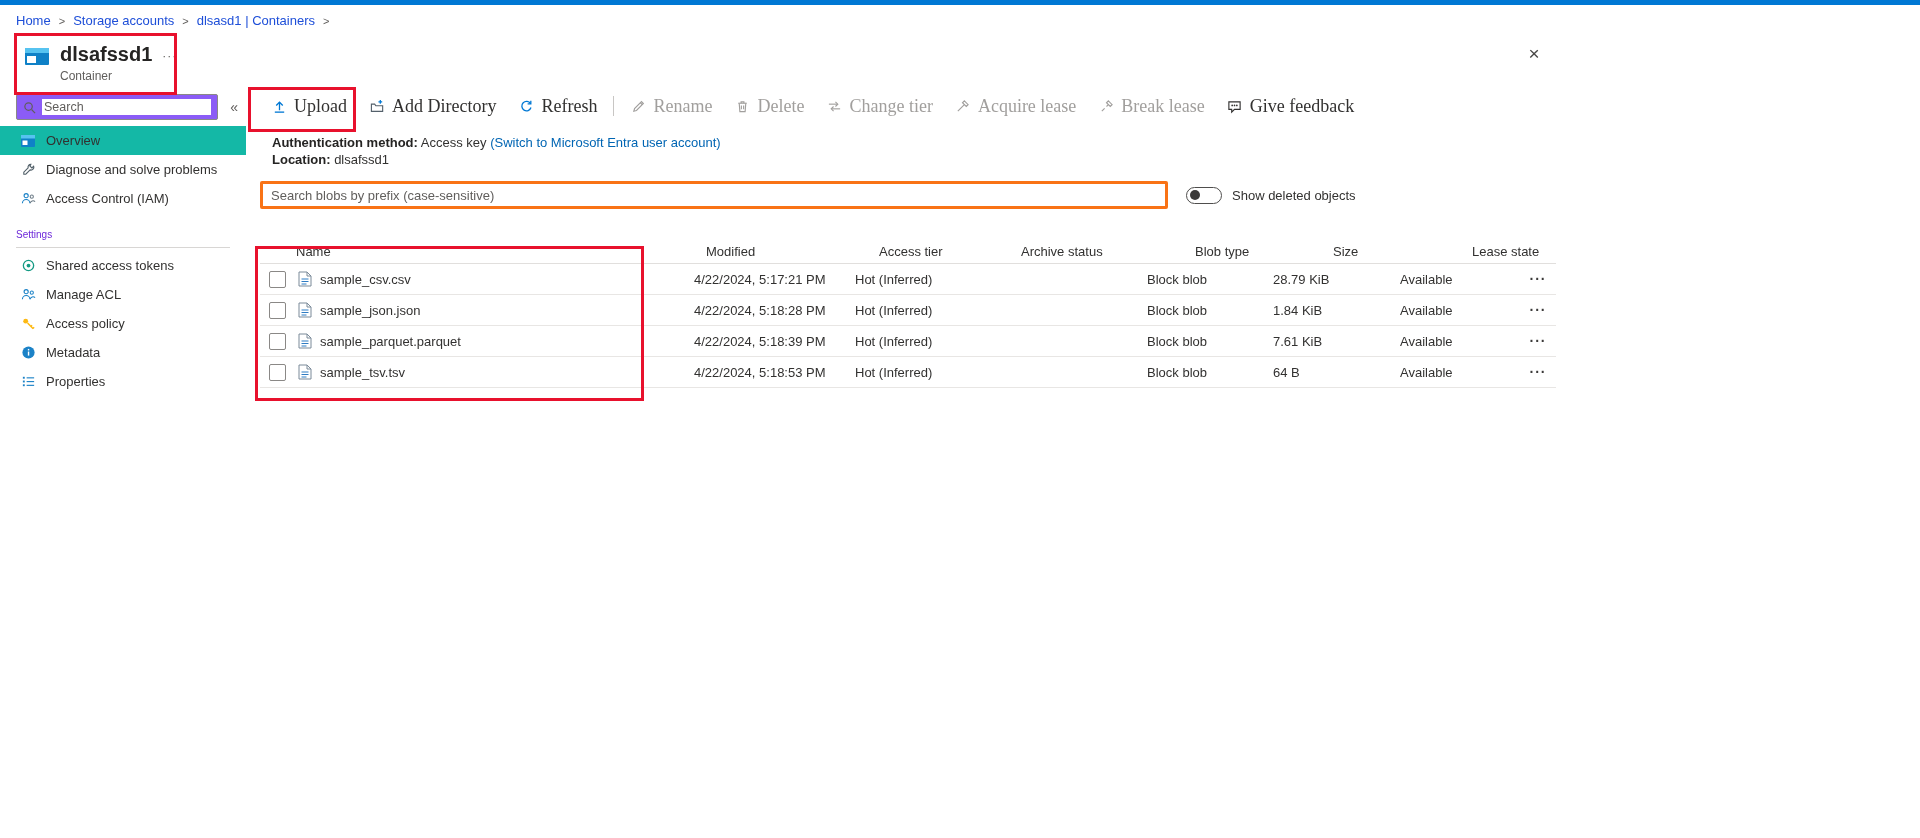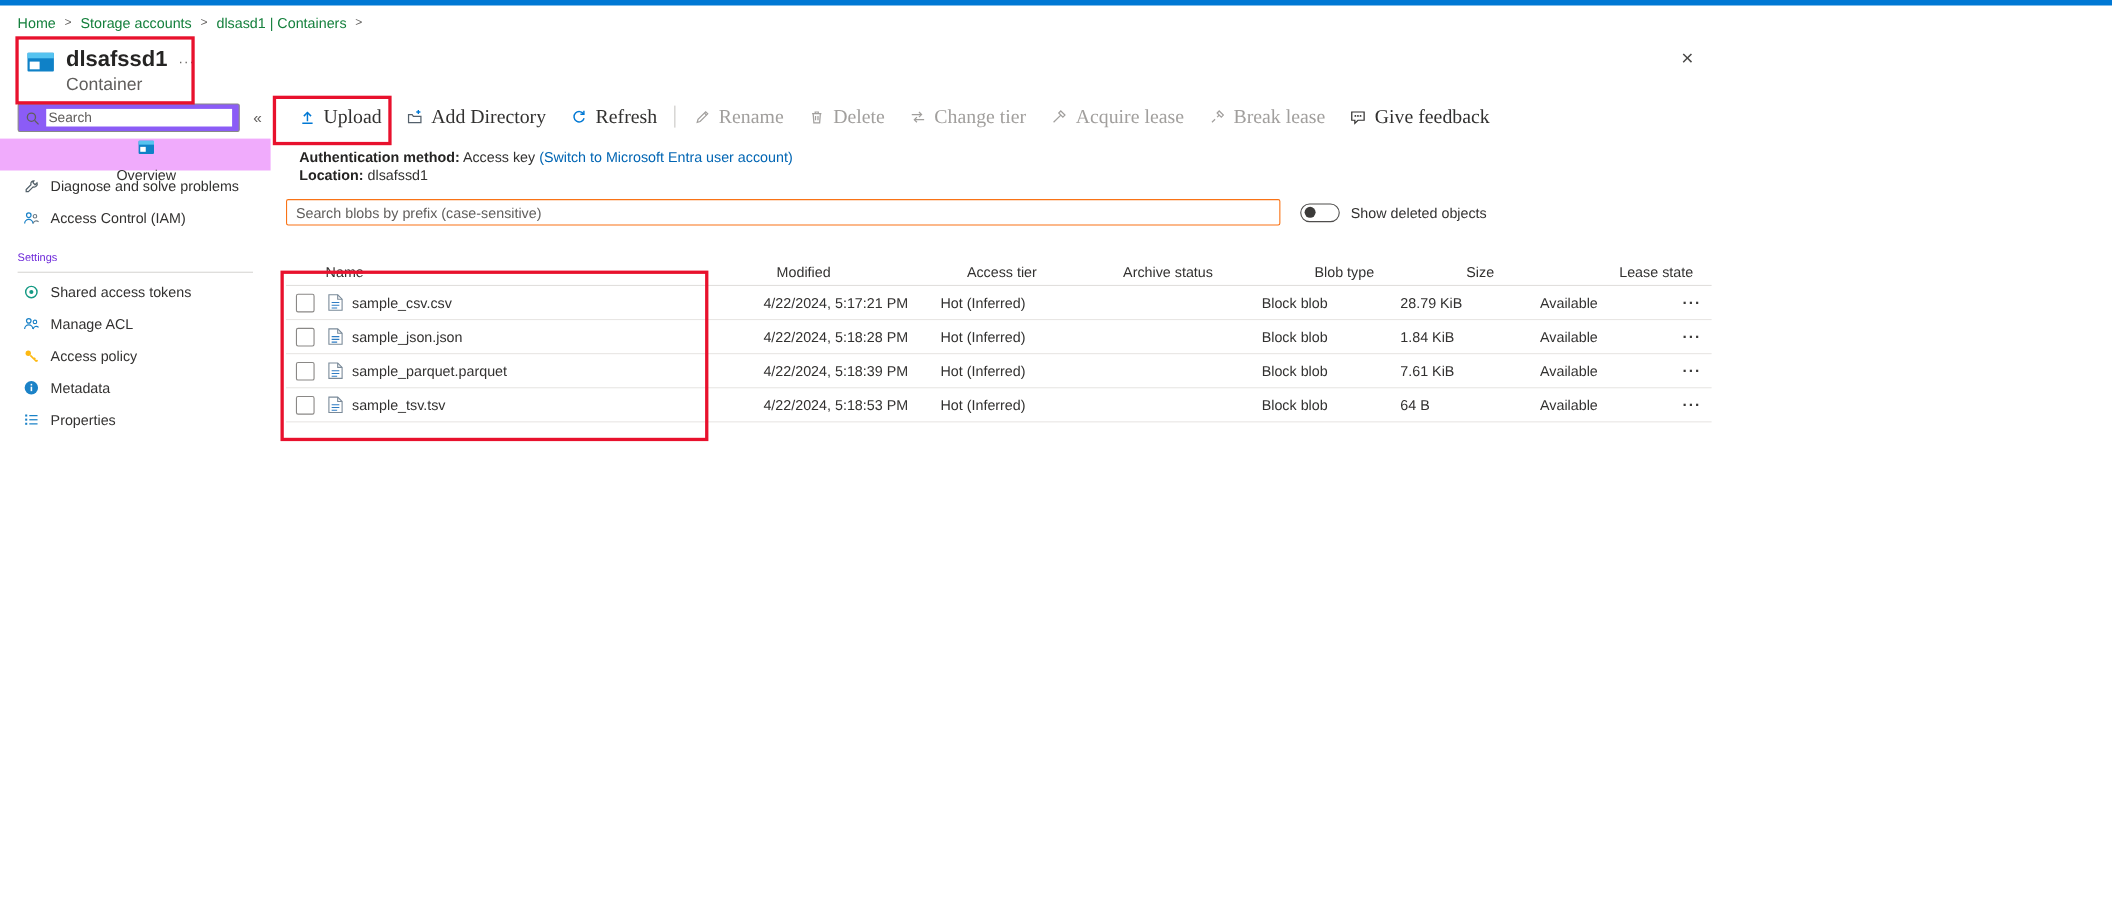--- a/index.html
+++ b/index.html
@@ -2,56 +2,56 @@
 <html><head>
 <meta charset="utf-8">
 <style>
   html,body{margin:0;padding:0;background:#fff;}
   body{font-family:"Liberation Sans",sans-serif;overflow:hidden;}
   .canvas{position:relative;width:1920px;height:838px;background:#fff;color:#323130;font-size:13px;overflow:hidden;}
 
   .topbar{position:absolute;top:0;left:0;right:0;height:5px;background:#0078d4;}
 
   .breadcrumb{position:absolute;top:13px;left:16px;display:flex;align-items:center;gap:8px;font-size:13px;}
-  .breadcrumb a{color:#15803d;text-decoration:none;cursor:pointer;}
+  .breadcrumb a{color:#1d4ed8;text-decoration:none;cursor:pointer;}
   .breadcrumb .sep{color:#605e5c;font-size:11px;}
 
   .page-header{position:absolute;top:42px;left:24px;display:flex;gap:10px;}
   .title-col{display:flex;flex-direction:column;}
   .title-row{display:flex;align-items:center;}
   h1{margin:0;font-size:20px;font-weight:700;color:#252423;line-height:24px;}
   .more-dots{color:#605e5c;font-size:12px;margin-left:10px;margin-top:4px;cursor:pointer;letter-spacing:1px;}
-  .subtitle{font-size:16px;color:#605e5c;margin-top:3px;}
+  .subtitle{font-size:12px;color:#605e5c;margin-top:3px;}
   .close-btn{position:absolute;top:40px;left:1520px;width:28px;height:28px;background:none;border:none;font-size:19px;color:#494847;cursor:pointer;font-family:inherit;}
 
   .sidebar{position:absolute;top:88px;left:0;width:246px;bottom:0;background:#fff;}
   .sidebar-top{display:flex;align-items:center;padding:6px 8px 6px 16px;gap:12px;}
   .searchbox{width:194px;height:24px;border:1px solid #8a8886;border-radius:2px;display:flex;align-items:center;padding:0 6px;gap:6px;background:#8b5cf6;}
   .searchbox input{border:none;outline:none;flex:1;min-width:0;font-size:12.5px;font-family:inherit;color:#323130;}
   .searchbox input::placeholder{color:#605e5c;}
   .collapse{color:#605e5c;font-size:14px;cursor:pointer;}
   .nav-item{height:29px;display:flex;align-items:center;gap:10px;padding-left:20px;cursor:pointer;color:#323130;}
-  .nav-item.selected{background:#f0abfc;flex-direction:column;}
+  .nav-item.selected{background:#14b8a6;}
   .nav-icon{width:16px;height:16px;flex:0 0 16px;display:flex;align-items:center;justify-content:center;}
   .settings-header{margin:16px 0 0 16px;font-size:10px;color:#6d28d9;}
   .settings-divider{height:1px;background:#d8d6d4;margin:7px 16px 3px 16px;}
 
   .content{position:absolute;top:88px;left:246px;right:0;bottom:0;}
   .toolbar{display:flex;align-items:center;height:36px;padding-left:14px;}
   .tb-btn{display:flex;align-items:center;gap:7px;padding:0 11px;height:36px;font-size:18px;color:#323130;cursor:pointer;background:none;border:none;font-family:Liberation Serif, serif;}
   .tb-btn.disabled{color:#a19f9d;cursor:default;}
   .tb-sep{width:1px;height:20px;background:#c8c6c4;margin:0 5px;}
   .ic{display:flex;align-items:center;justify-content:center;width:16px;height:16px;}
 
   .info-block{margin:10px 0 0 26px;font-size:13px;line-height:17px;}
   .info-line b{font-weight:700;color:#252423;}
   .info-line .link{color:#0065b3;cursor:pointer;text-decoration:none;}
 
   .filter-row{margin:13px 0 0 14px;display:flex;align-items:center;}
-  .blob-search{width:886px;height:22px;border:1px solid #f97316;border-radius:2px;padding:0 8px;font-size:13px;font-family:inherit;color:#323130;outline:none;}
+  .blob-search{width:886px;height:22px;border:3px solid #f97316;border-radius:2px;padding:0 8px;font-size:13px;font-family:inherit;color:#323130;outline:none;}
   .blob-search::placeholder{color:#605e5c;}
   .toggle{margin-left:18px;width:34px;height:15px;border:1px solid #4f4e4d;border-radius:9px;position:relative;background:#fff;cursor:pointer;flex:0 0 auto;}
   .toggle .knob{position:absolute;left:3px;top:2.5px;width:10px;height:10px;border-radius:50%;background:#3b3a39;}
   .toggle-label{margin-left:10px;color:#323130;}
 
   .tbl{margin:30px 0 0 14px;width:1296px;}
   .tbl-header,.tbl-row{display:grid;grid-template-columns:434px 161px 130px 162px 126px 127px 120px 1fr;align-items:center;}
   .tbl-header{height:24px;border-bottom:1px solid #e1dfdd;color:#323130;gap:12px;}
   .tbl-header .c0{padding-left:36px;}
   .tbl-row{height:30px;border-bottom:1px solid #e8e6e4;}

